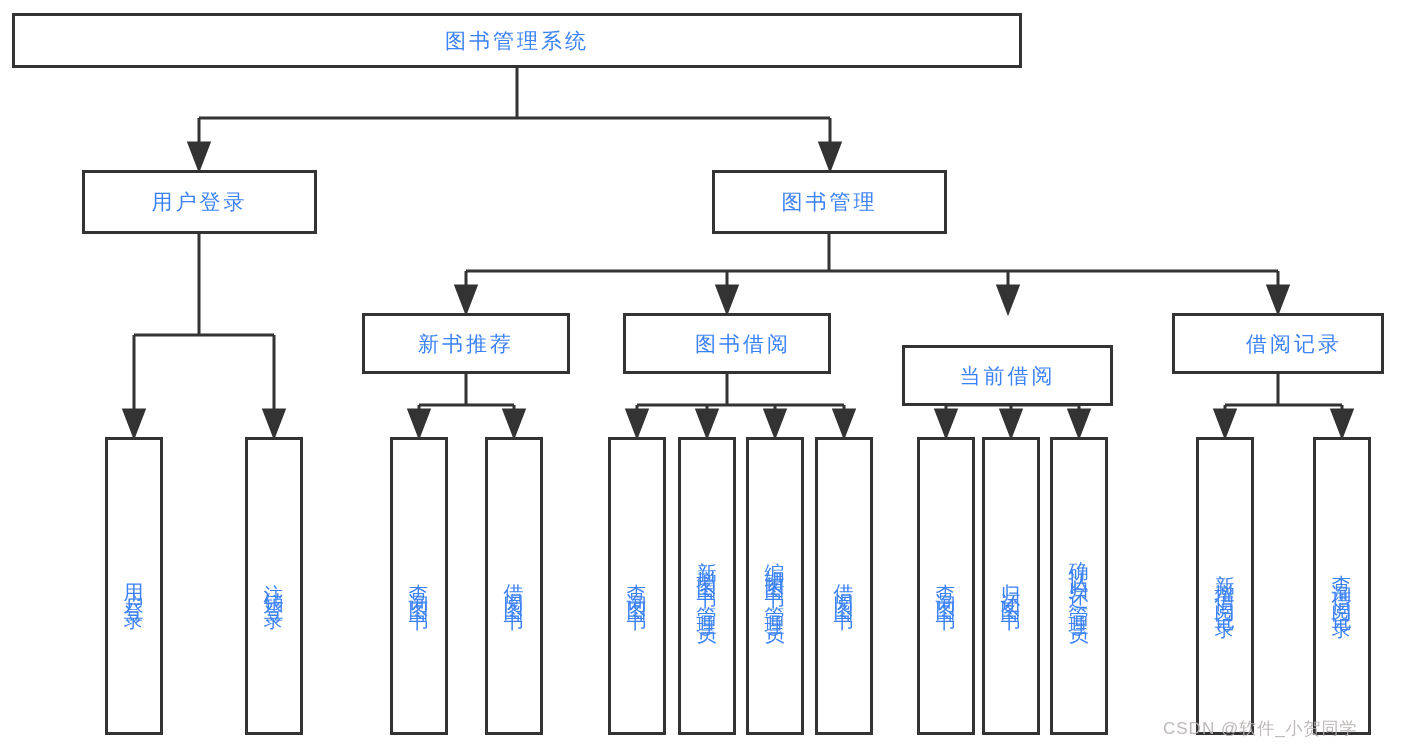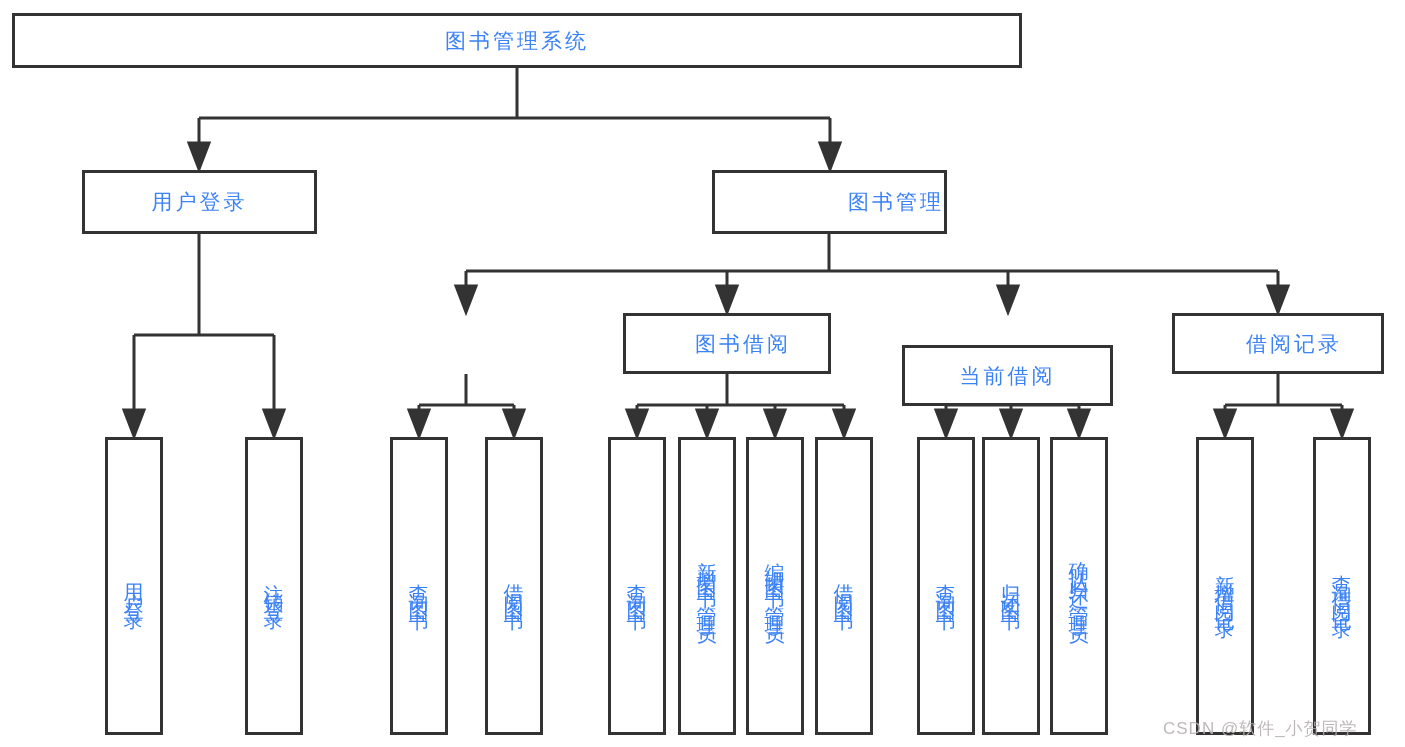--- a/index.html
+++ b/index.html
@@ -29,21 +29,21 @@
   .leaf{top:437px;width:58px;height:298px;}
   .leaf span{
     writing-mode:vertical-rl;
     text-orientation:upright;
     font-size:20px;
     letter-spacing:9px;
     line-height:1;
     white-space:nowrap;
   }
   .n-user-login{left:82px;}
-  .n-book-mgmt{left:712px;justify-content:flex-end;}
+  .n-book-mgmt{left:712px;}
   .n-new-book-rec{left:362px;width:208px;}
   .n-book-borrow{left:623px;width:208px;padding-left:32px;}
   .n-current-borrow{left:902px;width:211px;margin-top:32px;}
   .n-borrow-records{left:1172px;width:212px;padding-left:32px;}
   .l1{left:105px;}  .l2{left:245px;}
   .l3{left:390px;}  .l4{left:485px;}
   .l5{left:608px;}  .l6{left:678px;}
   .l7{left:746px;}  .l8{left:815px;}
   .l9{left:917px;}  .l10{left:982px;}
   .l11{left:1050px;}
@@ -120,20 +120,23 @@
     <span>图书管理系统</span>
   </div>
 
   <div class="node hnode lvl2 n-user-login">
     <span>用户登录</span>
   </div>
   <div class="node hnode lvl2 n-book-mgmt">
     <span>图书管理</span>
   </div>
 
+  <div class="node hnode lvl3 n-new-book-rec">
+    <span>新书推荐</span>
+  </div>
   <div class="node hnode lvl3 n-book-borrow">
     <span>图书借阅</span>
   </div>
   <div class="node hnode lvl3 n-current-borrow">
     <span>当前借阅</span>
   </div>
   <div class="node hnode lvl3 n-borrow-records">
     <span>借阅记录</span>
   </div>
 

